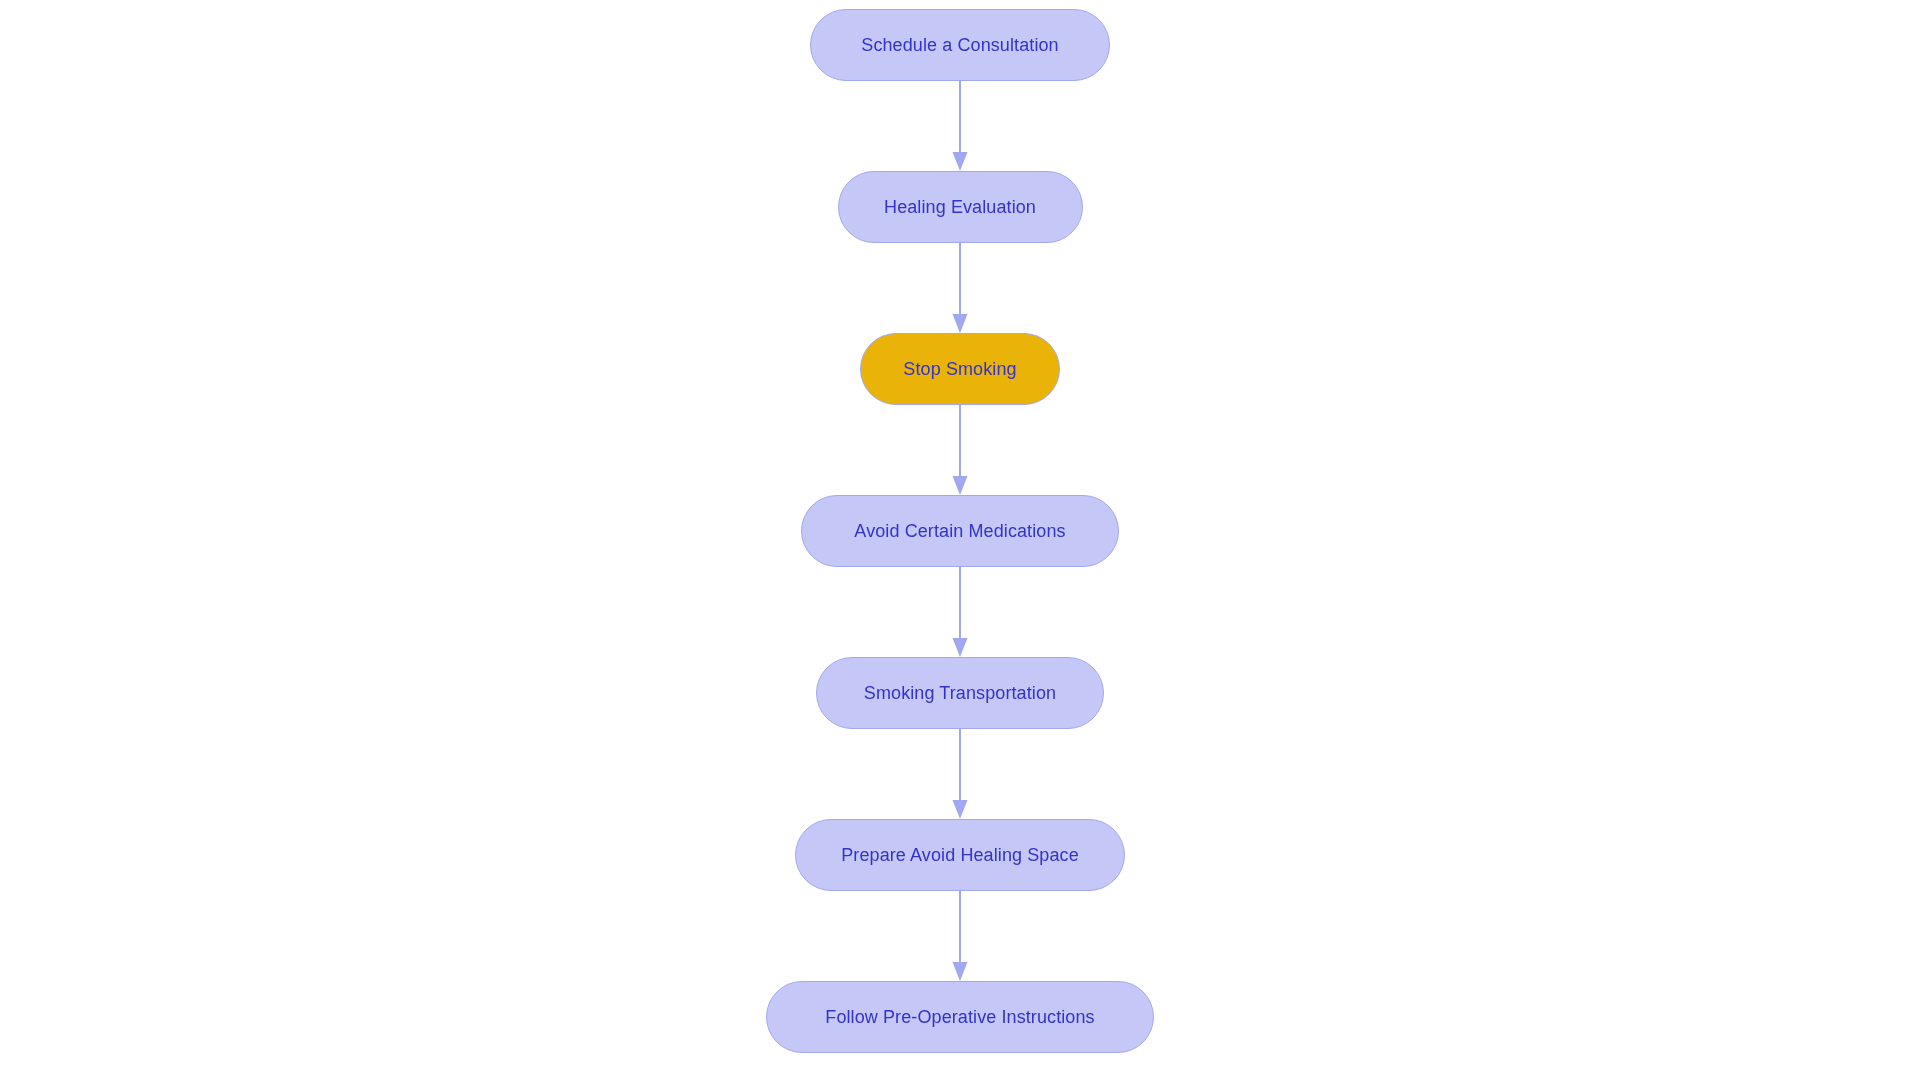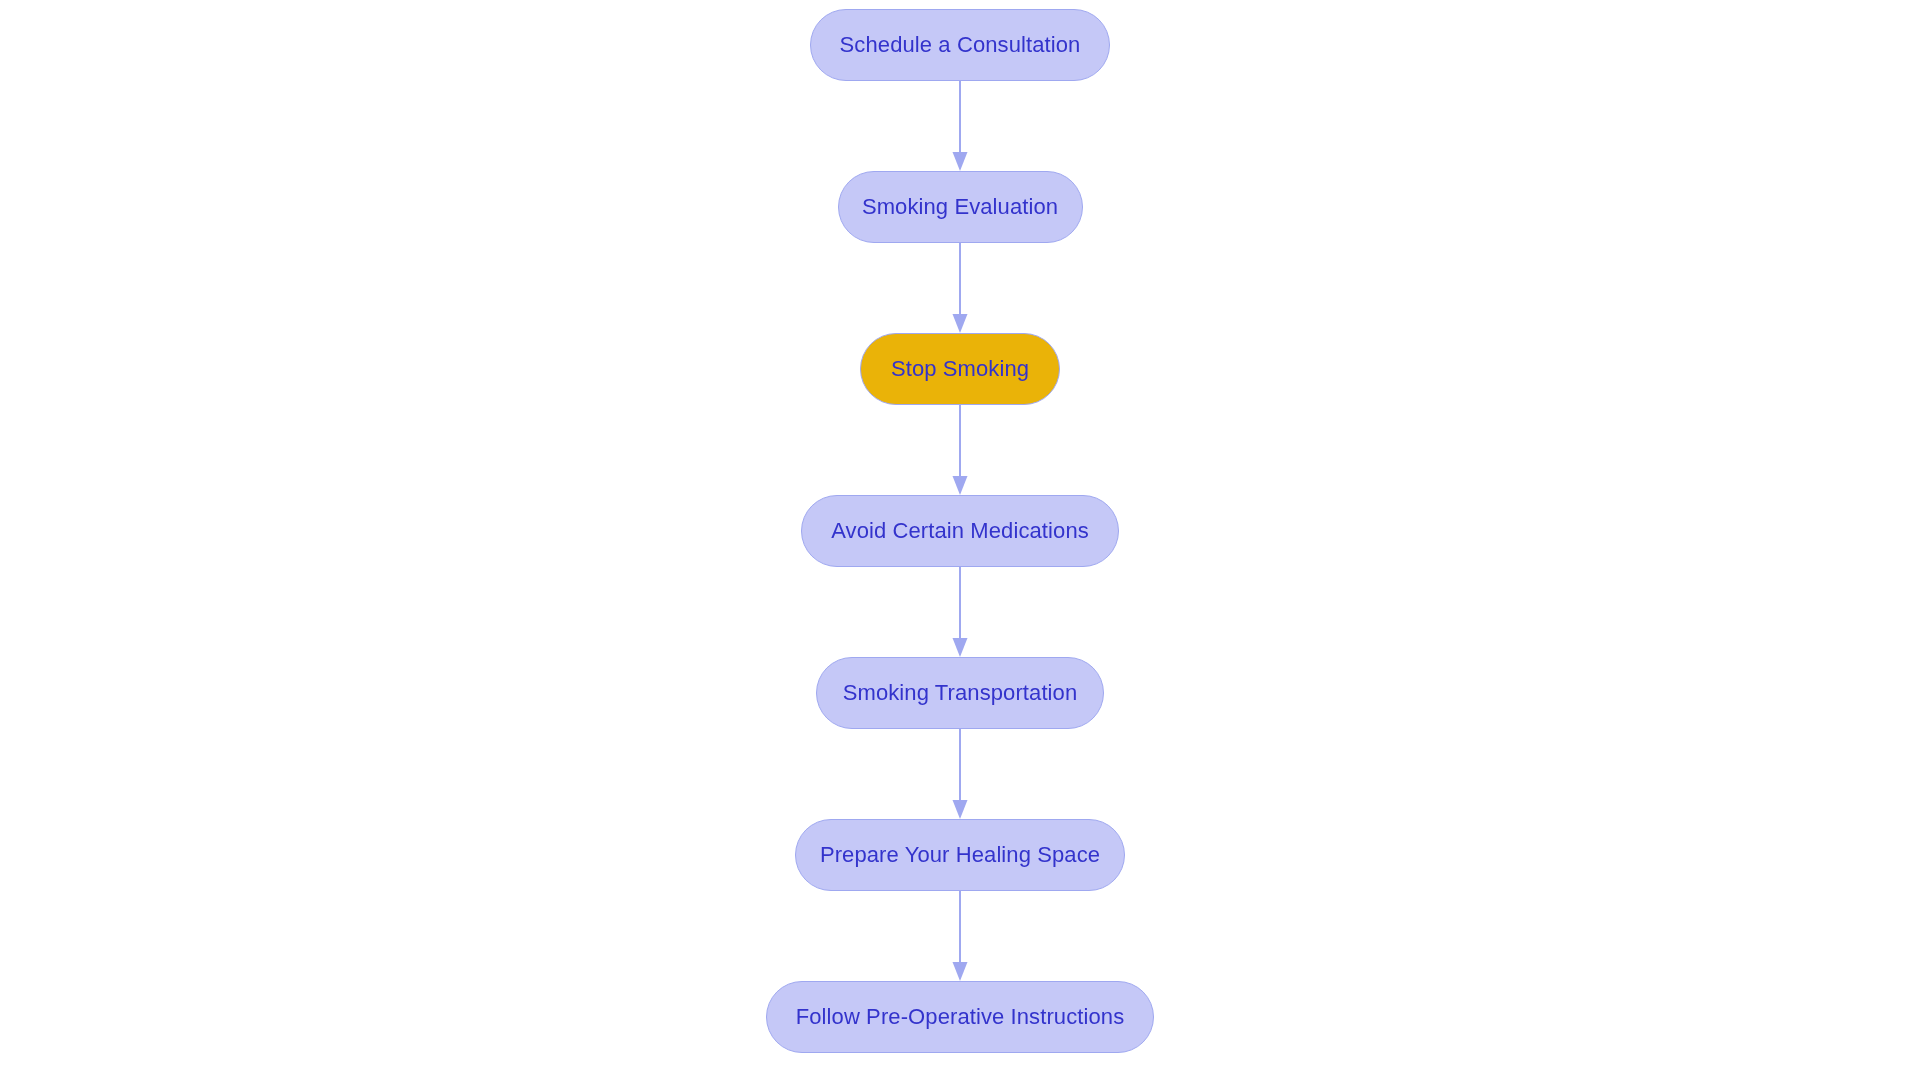--- a/index.html
+++ b/index.html
@@ -43,21 +43,21 @@
     border: 1.4px solid #9fa8f0;
     display: flex;
     align-items: center;
     justify-content: center;
     padding: 0 22px;
     white-space: nowrap;
   }
 
   .node-label {
     font-family: "Liberation Sans", "DejaVu Sans", sans-serif;
-    font-size: 22px;
+    font-size: 18px;
     font-weight: 400;
     line-height: 1;
     color: #3333cc;
     letter-spacing: 0.1px;
     user-select: none;
   }
 
   
   .connector {
     width: 26px;
@@ -77,21 +77,21 @@
     </div>
   </div>
 
   <svg class="connector" viewBox="0 0 26 90" xmlns="http://www.w3.org/2000/svg" aria-hidden="true">
     <line x1="13" y1="0" x2="13" y2="74" stroke="#9fa8f0" stroke-width="2"></line>
     <polygon points="13,90 5.5,71 20.5,71" fill="#9fa8f0"></polygon>
   </svg>
 
   <div class="flow-step">
     <div class="node" style="width: 245px; background: rgb(197, 200, 247); border-color: rgb(159, 168, 240);">
-      <span class="node-label" style="color: rgb(51, 51, 204);">Smoking Evaluation</span>
+      <span class="node-label" style="color: rgb(51, 51, 204);">Healing Evaluation</span>
     </div>
   </div>
 
   <svg class="connector" viewBox="0 0 26 90" xmlns="http://www.w3.org/2000/svg" aria-hidden="true">
     <line x1="13" y1="0" x2="13" y2="74" stroke="#9fa8f0" stroke-width="2"></line>
     <polygon points="13,90 5.5,71 20.5,71" fill="#9fa8f0"></polygon>
   </svg>
 
   <div class="flow-step">
     <div class="node" style="width: 200px; background: #eab308; border-color: rgb(159, 168, 240);">
@@ -121,21 +121,21 @@
     </div>
   </div>
 
   <svg class="connector" viewBox="0 0 26 90" xmlns="http://www.w3.org/2000/svg" aria-hidden="true">
     <line x1="13" y1="0" x2="13" y2="74" stroke="#9fa8f0" stroke-width="2"></line>
     <polygon points="13,90 5.5,71 20.5,71" fill="#9fa8f0"></polygon>
   </svg>
 
   <div class="flow-step">
     <div class="node" style="width: 330px; background: rgb(197, 200, 247); border-color: rgb(159, 168, 240);">
-      <span class="node-label" style="color: rgb(51, 51, 204);">Prepare Your Healing Space</span>
+      <span class="node-label" style="color: rgb(51, 51, 204);">Prepare Avoid Healing Space</span>
     </div>
   </div>
 
   <svg class="connector" viewBox="0 0 26 90" xmlns="http://www.w3.org/2000/svg" aria-hidden="true">
     <line x1="13" y1="0" x2="13" y2="74" stroke="#9fa8f0" stroke-width="2"></line>
     <polygon points="13,90 5.5,71 20.5,71" fill="#9fa8f0"></polygon>
   </svg>
 
   <div class="flow-step">
     <div class="node" style="width: 388px; background: rgb(197, 200, 247); border-color: rgb(159, 168, 240);">

